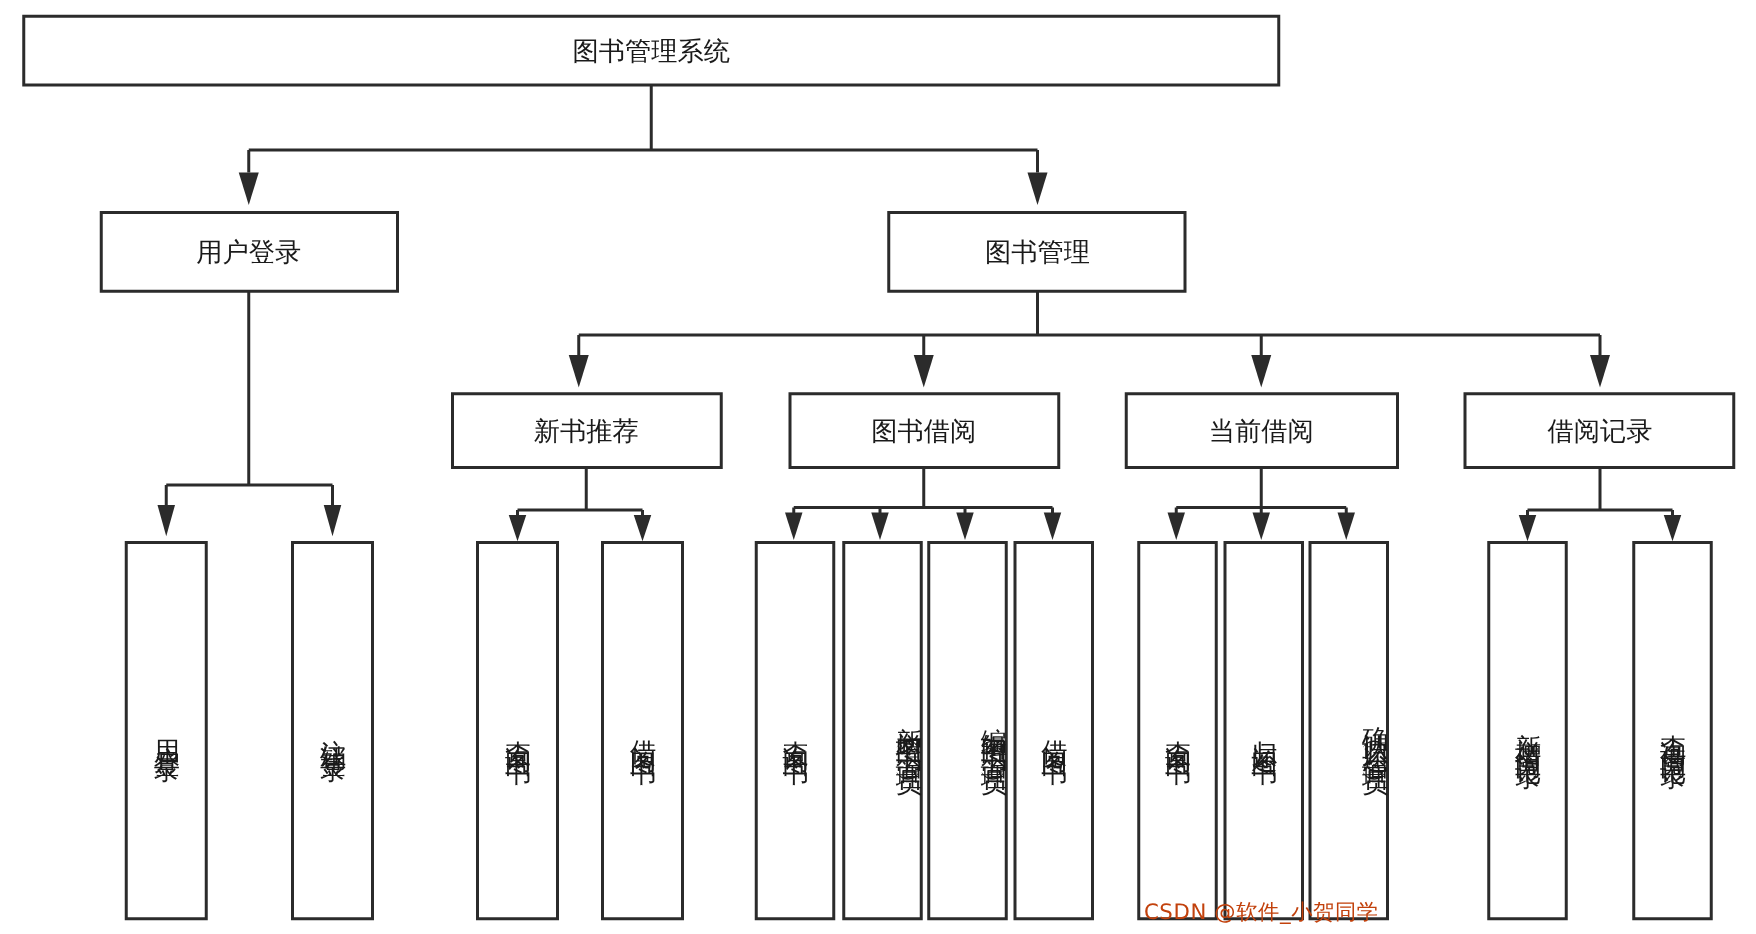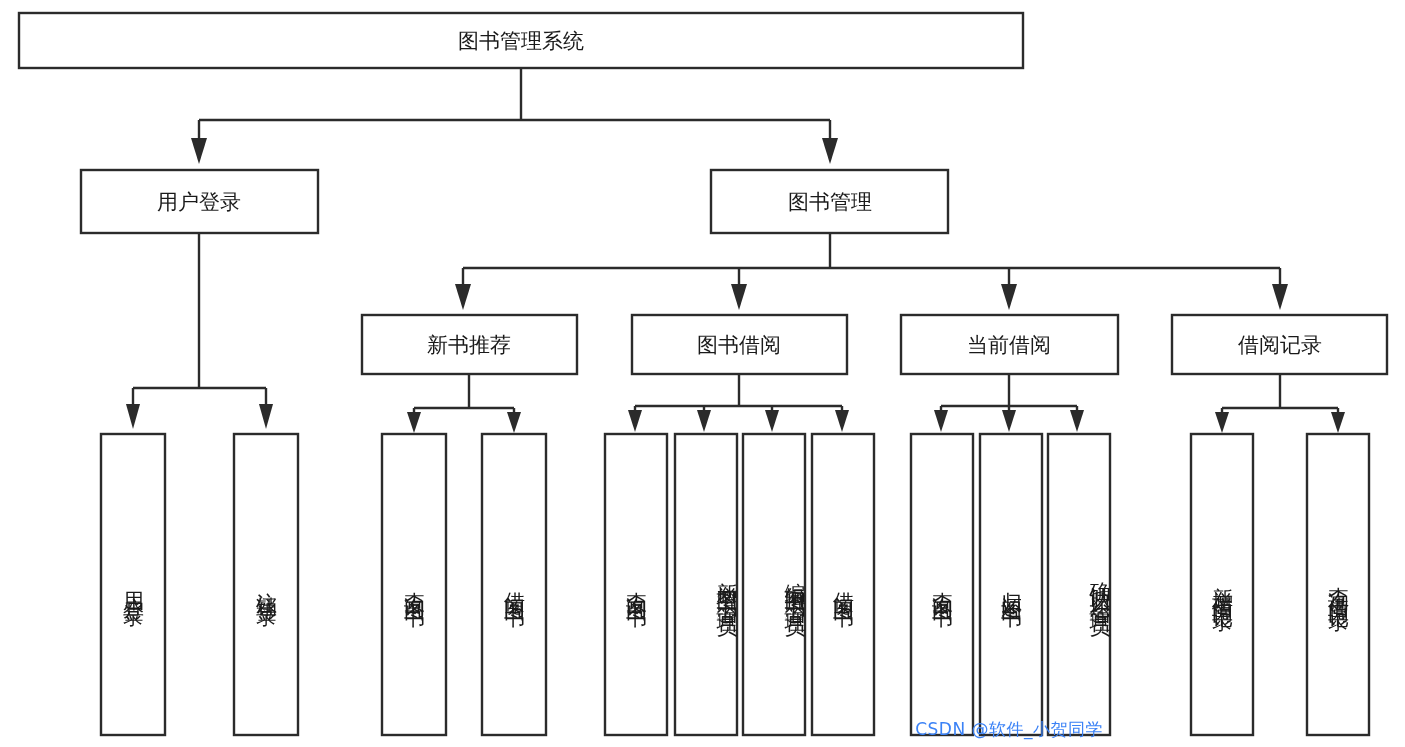--- a/index.html
+++ b/index.html
@@ -64,21 +64,21 @@
     justify-content: center;
     pointer-events: none;
     user-select: none;
   }
   .watermark {
     position: absolute;
     right: 12px;
     bottom: 6px;
     font-family: "DejaVu Sans", "Liberation Sans", sans-serif;
     font-size: 17px;
-    color: #3b82f6;
+    color: #c2410c;
     letter-spacing: 0.5px;
     white-space: nowrap;
   }
 </style>
 </head>
 <body>
 
 <div id="diagram-root">
 
   <svg class="diagram-canvas" viewBox="0 0 1405 747" xmlns="http://www.w3.org/2000/svg">

